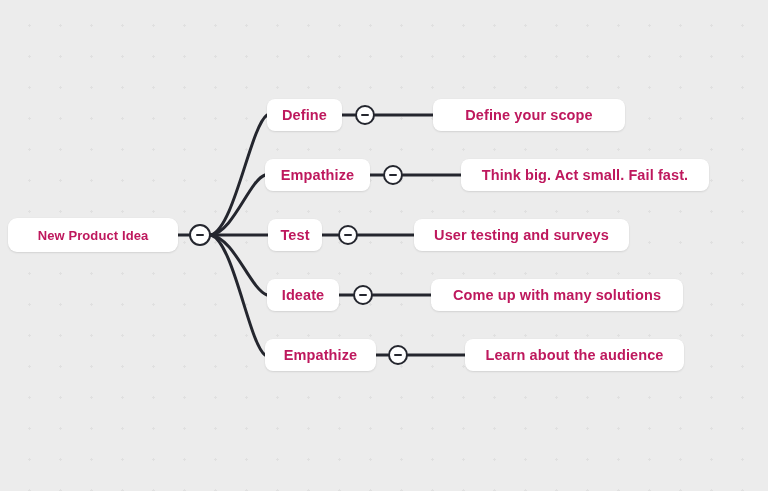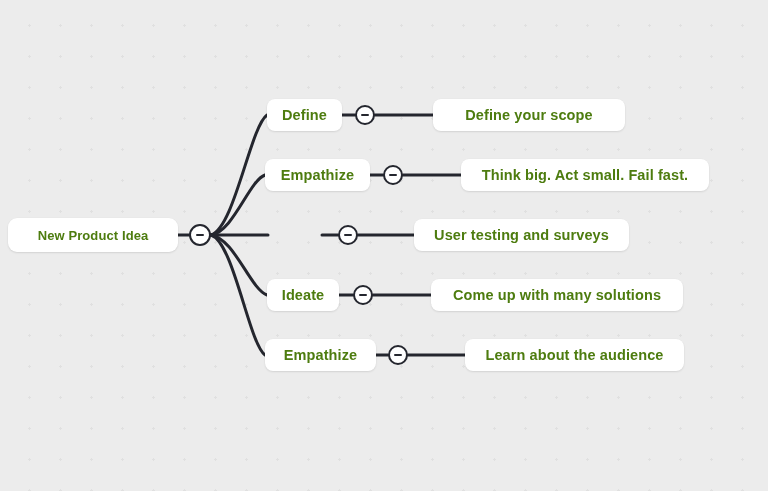--- a/index.html
+++ b/index.html
@@ -37,21 +37,21 @@
 
   .node {
     position: absolute;
     background: #ffffff;
     border-radius: 8px;
     height: 32px;
     display: flex;
     align-items: center;
     justify-content: center;
     padding: 0 15px;
-    color: #4d7c0f;
+    color: #be185d;
     font-size: 14.5px;
     font-weight: 700;
     letter-spacing: 0.1px;
     white-space: nowrap;
     box-shadow: 0 1px 2px rgba(0,0,0,0.10), 0 0 0 0.5px rgba(0,0,0,0.015);
     transform: translateY(-50%);
   }
 
   .node.root {
     height: 34px;
@@ -125,20 +125,23 @@
     </div>
     <div class="node" style="left: 265px; top: 175px; width: 105px;">
       <span>Empathize</span>
     </div>
     <div class="toggle" style="left: 393px; top: 175px;">
       <span class="minus"></span>
     </div>
     <div class="node" style="left: 461px; top: 175px; width: 248px;">
       <span>Think big. Act small. Fail fast.</span>
     </div>
+    <div class="node" style="left: 268px; top: 235px; width: 54px;">
+      <span>Test</span>
+    </div>
     <div class="toggle" style="left: 348px; top: 235px;">
       <span class="minus"></span>
     </div>
     <div class="node" style="left: 414px; top: 235px; width: 215px;">
       <span>User testing and surveys</span>
     </div>
     <div class="node" style="left: 267px; top: 295px; width: 72px;">
       <span>Ideate</span>
     </div>
     <div class="toggle" style="left: 363px; top: 295px;">

